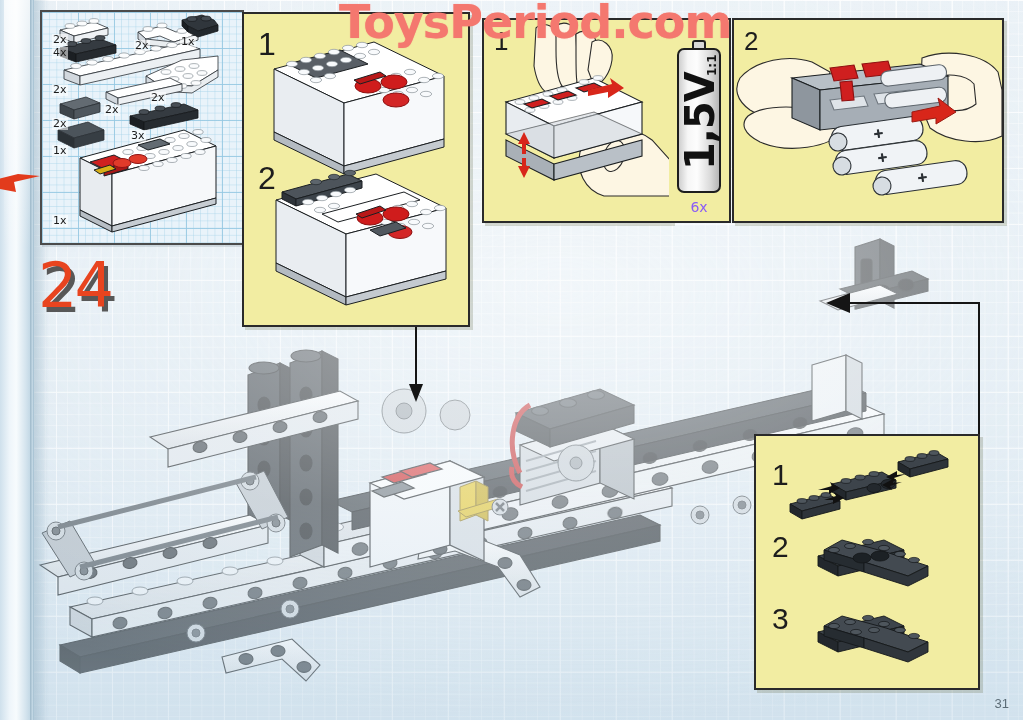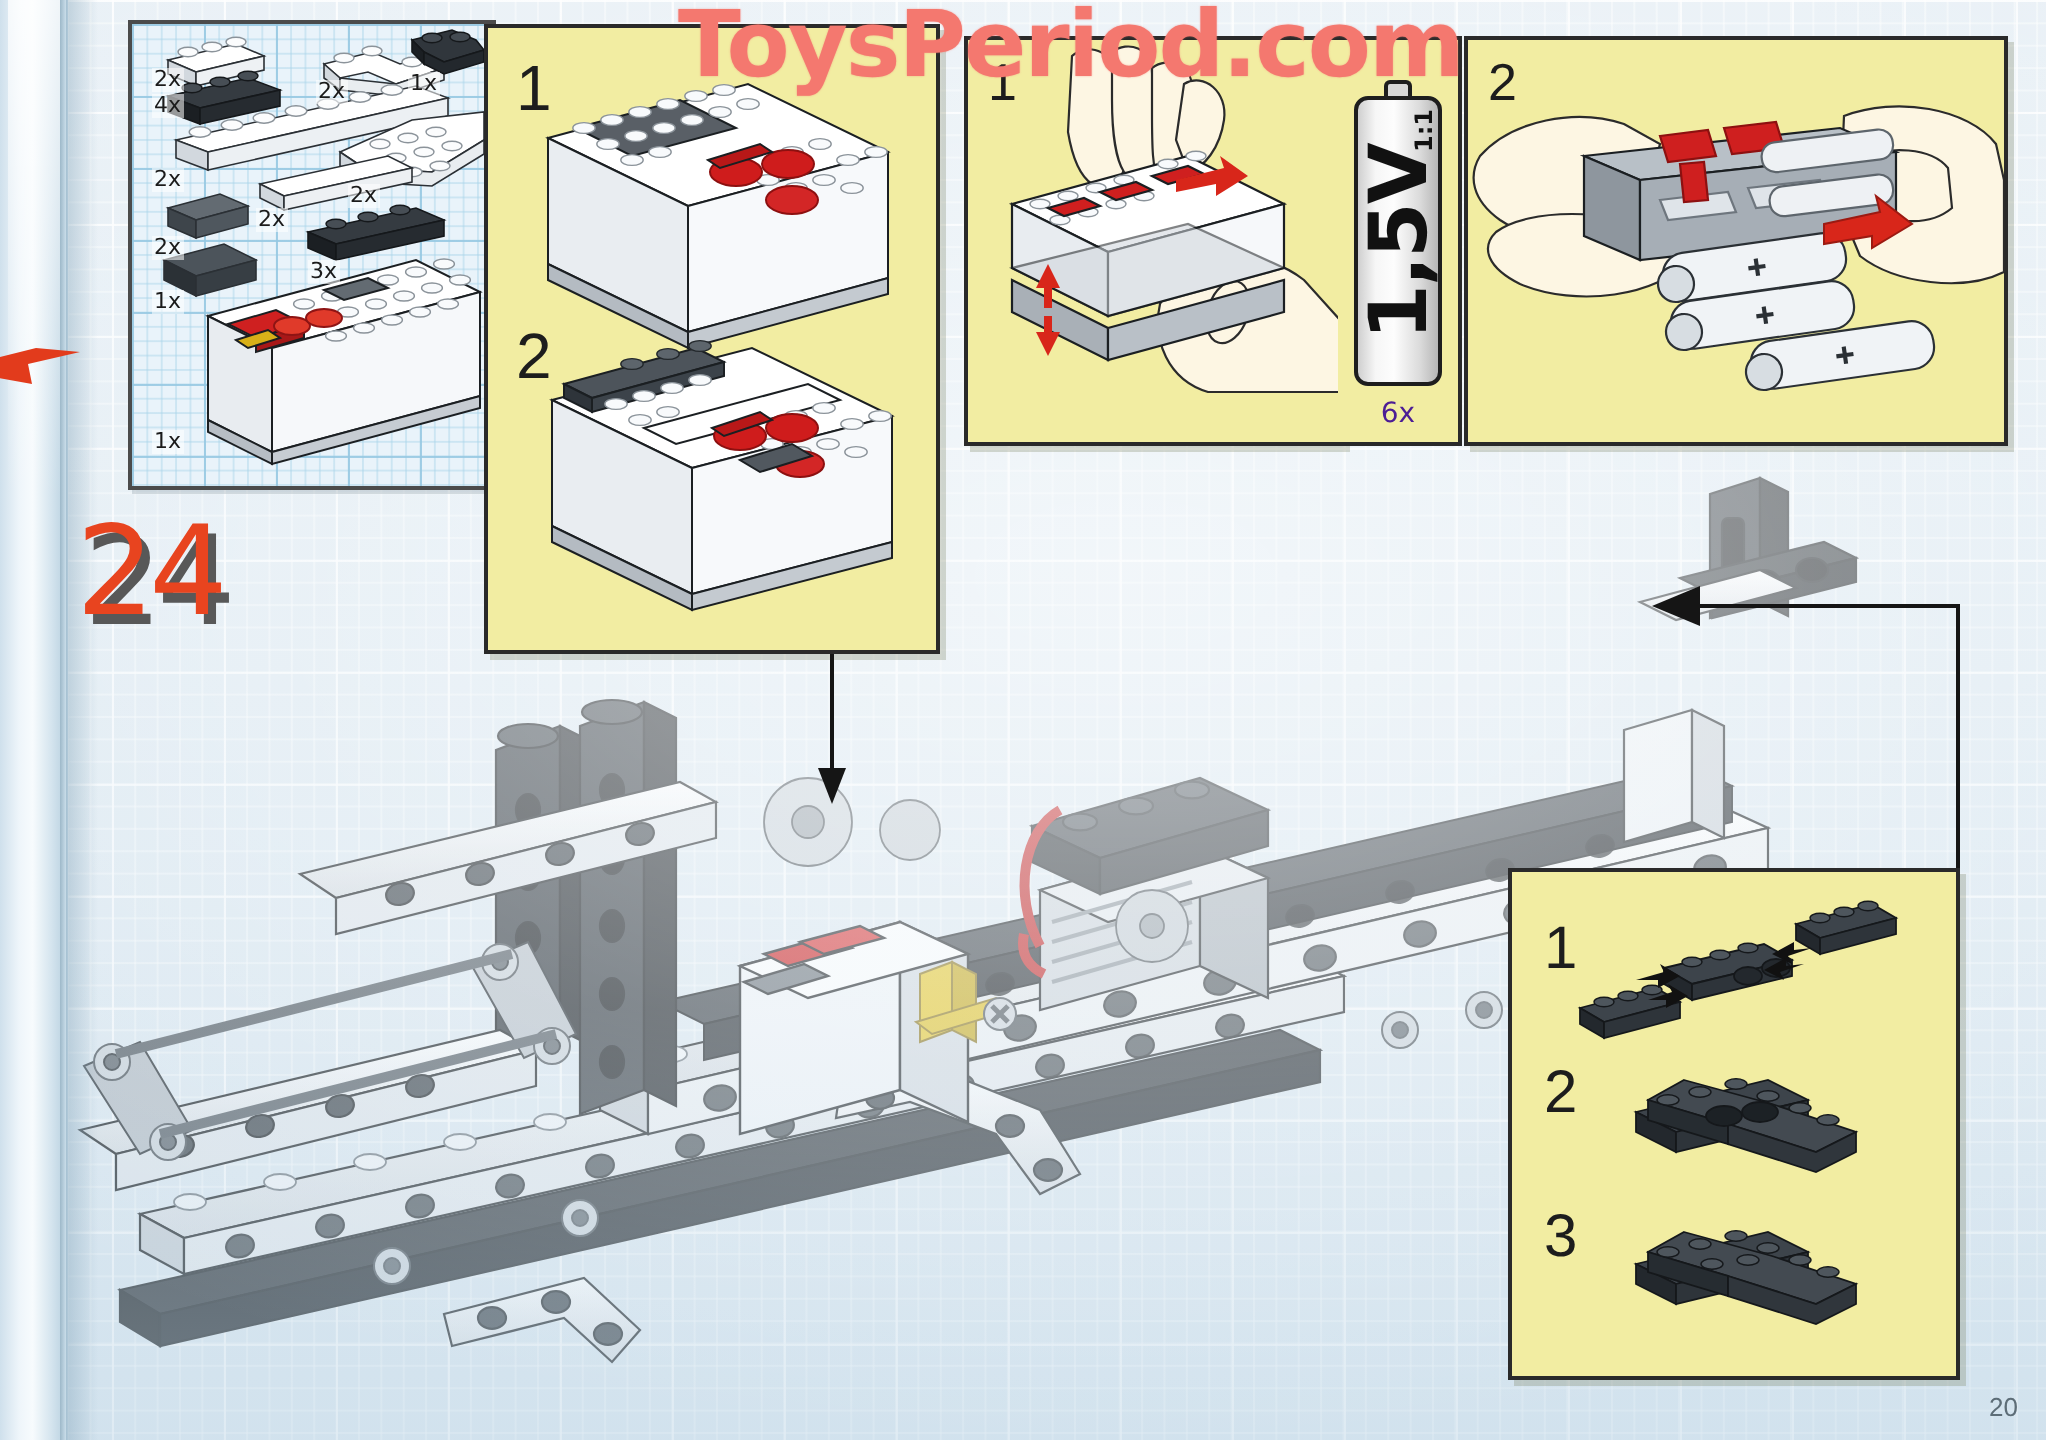--- a/index.html
+++ b/index.html
@@ -132,21 +132,21 @@
     transform:rotate(-90deg);
     transform-origin:left top;
     white-space:nowrap;
     font-weight:bold;color:#111;
     font-family:"DejaVu Sans", sans-serif;
   }
   #volt-label{left:8px;top:150px;font-size:40px;letter-spacing:-1px;}
   #scale-label{left:36px;top:56px;font-size:12px;font-weight:bold;}
   #bat-qty{
     position:absolute;left:0;right:0;bottom:6px;text-align:center;
-    font-size:14px;color:#4c1d95;font-family:"DejaVu Sans", sans-serif;
+    font-size:14px;color:#8b5cf6;font-family:"DejaVu Sans", sans-serif;
   }
 
   
   .qty{
     position:absolute;font-size:11px;color:#1b1b1b;
     font-family:"DejaVu Sans", sans-serif;
     background:rgba(255,255,255,.55);
     padding:0 1px;line-height:1.05;
   }
 
@@ -432,21 +432,21 @@
 
 <div id="gutter"></div>
 <div id="gutter-hl"></div>
 <div id="gutter-line"></div>
 <div id="gutter-shadow"></div>
 
 <svg id="left-red-arrow" viewBox="0 0 46 22">
   <path d="M46,2 L20,8 L22,18 L0,14 L0,6 L24,0 Z" fill="#e23b1c"></path>
 </svg>
 
-<div class="panel panel-grid" id="parts-panel" style="left:40px;top:10px;width:184px;height:235px;margin-left:24px;">
+<div class="panel panel-grid" id="parts-panel" style="left:40px;top:10px;width:204px;height:235px;">
 
   <svg style="position:absolute;left:0;top:0;width:180px;height:231px;" viewBox="0 0 180 231">
 
     <g stroke="#2b3035" stroke-width=".8">
       <path d="M18,18 L52,10 L66,16 L32,24 Z" fill="#ffffff"></path>
       <path d="M18,18 L32,24 L32,31 L18,25 Z" fill="#d2d8de"></path>
       <path d="M32,24 L66,16 L66,23 L32,31 Z" fill="#eef1f4"></path>
       <g fill="#fbfcfd" stroke="#8b939a" stroke-width=".7">
           <ellipse cx="28" cy="14" rx="5" ry="2.4"></ellipse>
           <ellipse cx="40" cy="11.5" rx="5" ry="2.4"></ellipse>
@@ -900,13 +900,13 @@
     </g>
   </svg>
 </div>
 
 <div class="leader" style="left:978px;top:302px;width:2px;height:132px;"></div>
 <div class="leader" style="left:846px;top:302px;width:134px;height:2px;"></div>
 <svg style="position:absolute;left:826px;top:292px;width:24px;height:22px;" viewBox="0 0 24 22">
   <path d="M0,11 L24,1 L24,21 Z" fill="#151515"></path>
 </svg>
 
-<div id="pagenum" class="nosel">20</div>
+<div id="pagenum" class="nosel">31</div>
 
 </body></html>

